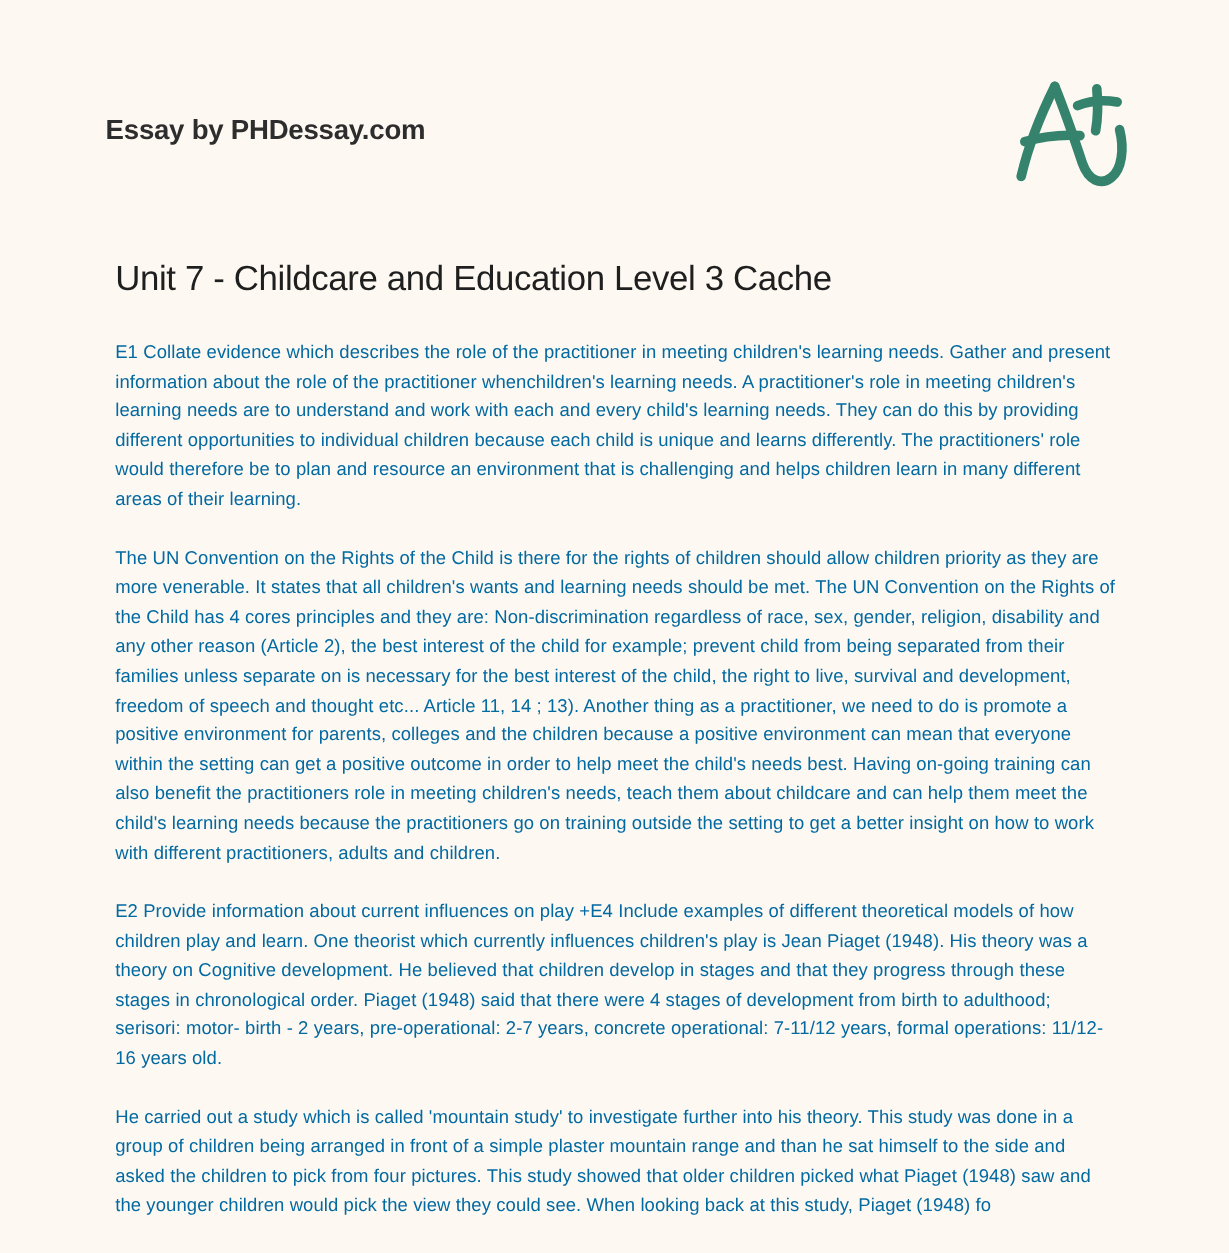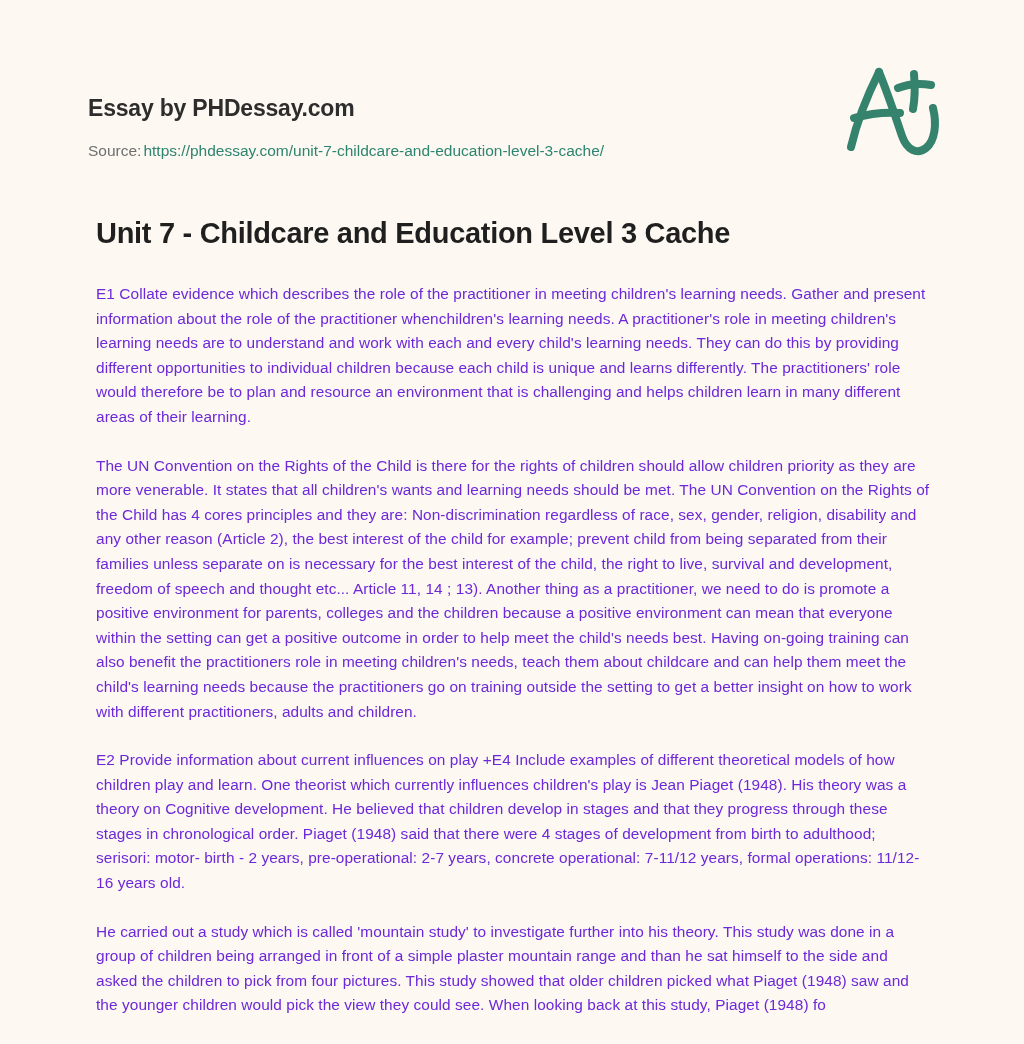--- a/index.html
+++ b/index.html
@@ -86,53 +86,50 @@
   
   .article {
     position: absolute;
     left: 96px;
     top: 214px;
     width: 836px;
   }
 
   .doc-title {
     font-size: 29px;
-    font-weight: bold;
+    font-weight: normal;
     color: #1f1f1f;
     line-height: 38px;
     letter-spacing: -0.3px;
     margin: 0 0 30px 0;
   }
 
   .body-copy p {
     font-size: 15.4px;
     line-height: 24.6px;
-    color: #6d28d9;
+    color: #0369a1;
     margin: 0 0 24px 0;
     text-align: left;
     letter-spacing: 0.005em;
   }
 
   .body-copy p:last-child {
     margin-bottom: 12px;
   }
 </style>
 </head>
 <body>
 
 <div class="page">
 
   <div class="header">
 
     <div class="brand-block">
       <div class="brand-title">Essay by PHDessay.com</div>
 
-      <div class="source-line">
-        <span class="source-label">Source:</span><a class="source-url" href="#">https://phdessay.com/unit-7-childcare-and-education-level-3-cache/</a>
-      </div>
     </div>
 
     <div class="logo-wrap">
       <svg viewBox="0 0 110 98" xmlns="http://www.w3.org/2000/svg">
         <g fill="none" stroke="#35836c" stroke-linecap="round" stroke-linejoin="round">
 
           <path d="M43 10 C33 30, 22 55, 15 85" stroke-width="8"></path>
 
           <path d="M43 10 C52 32, 60 56, 66 74 C71 88, 81 93, 90 86 C99 79, 101 62, 97 46" stroke-width="8"></path>
 

